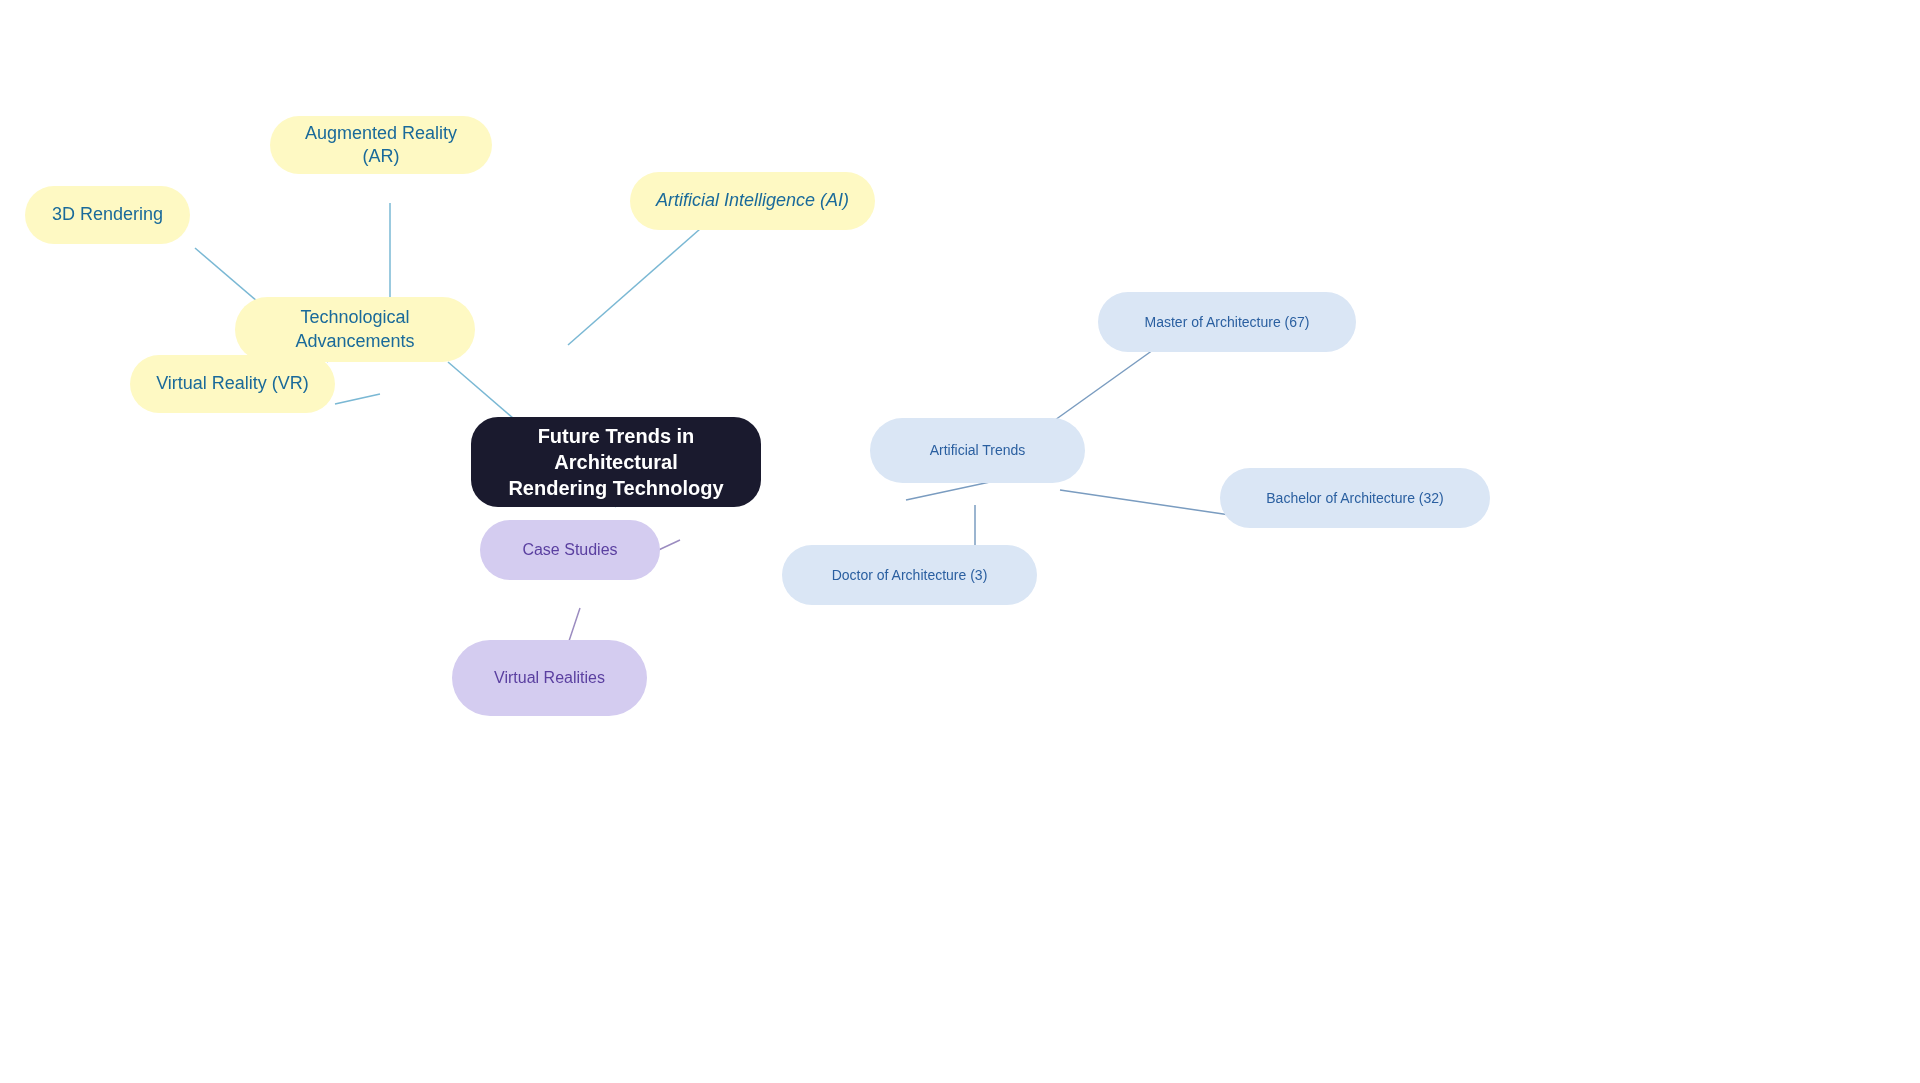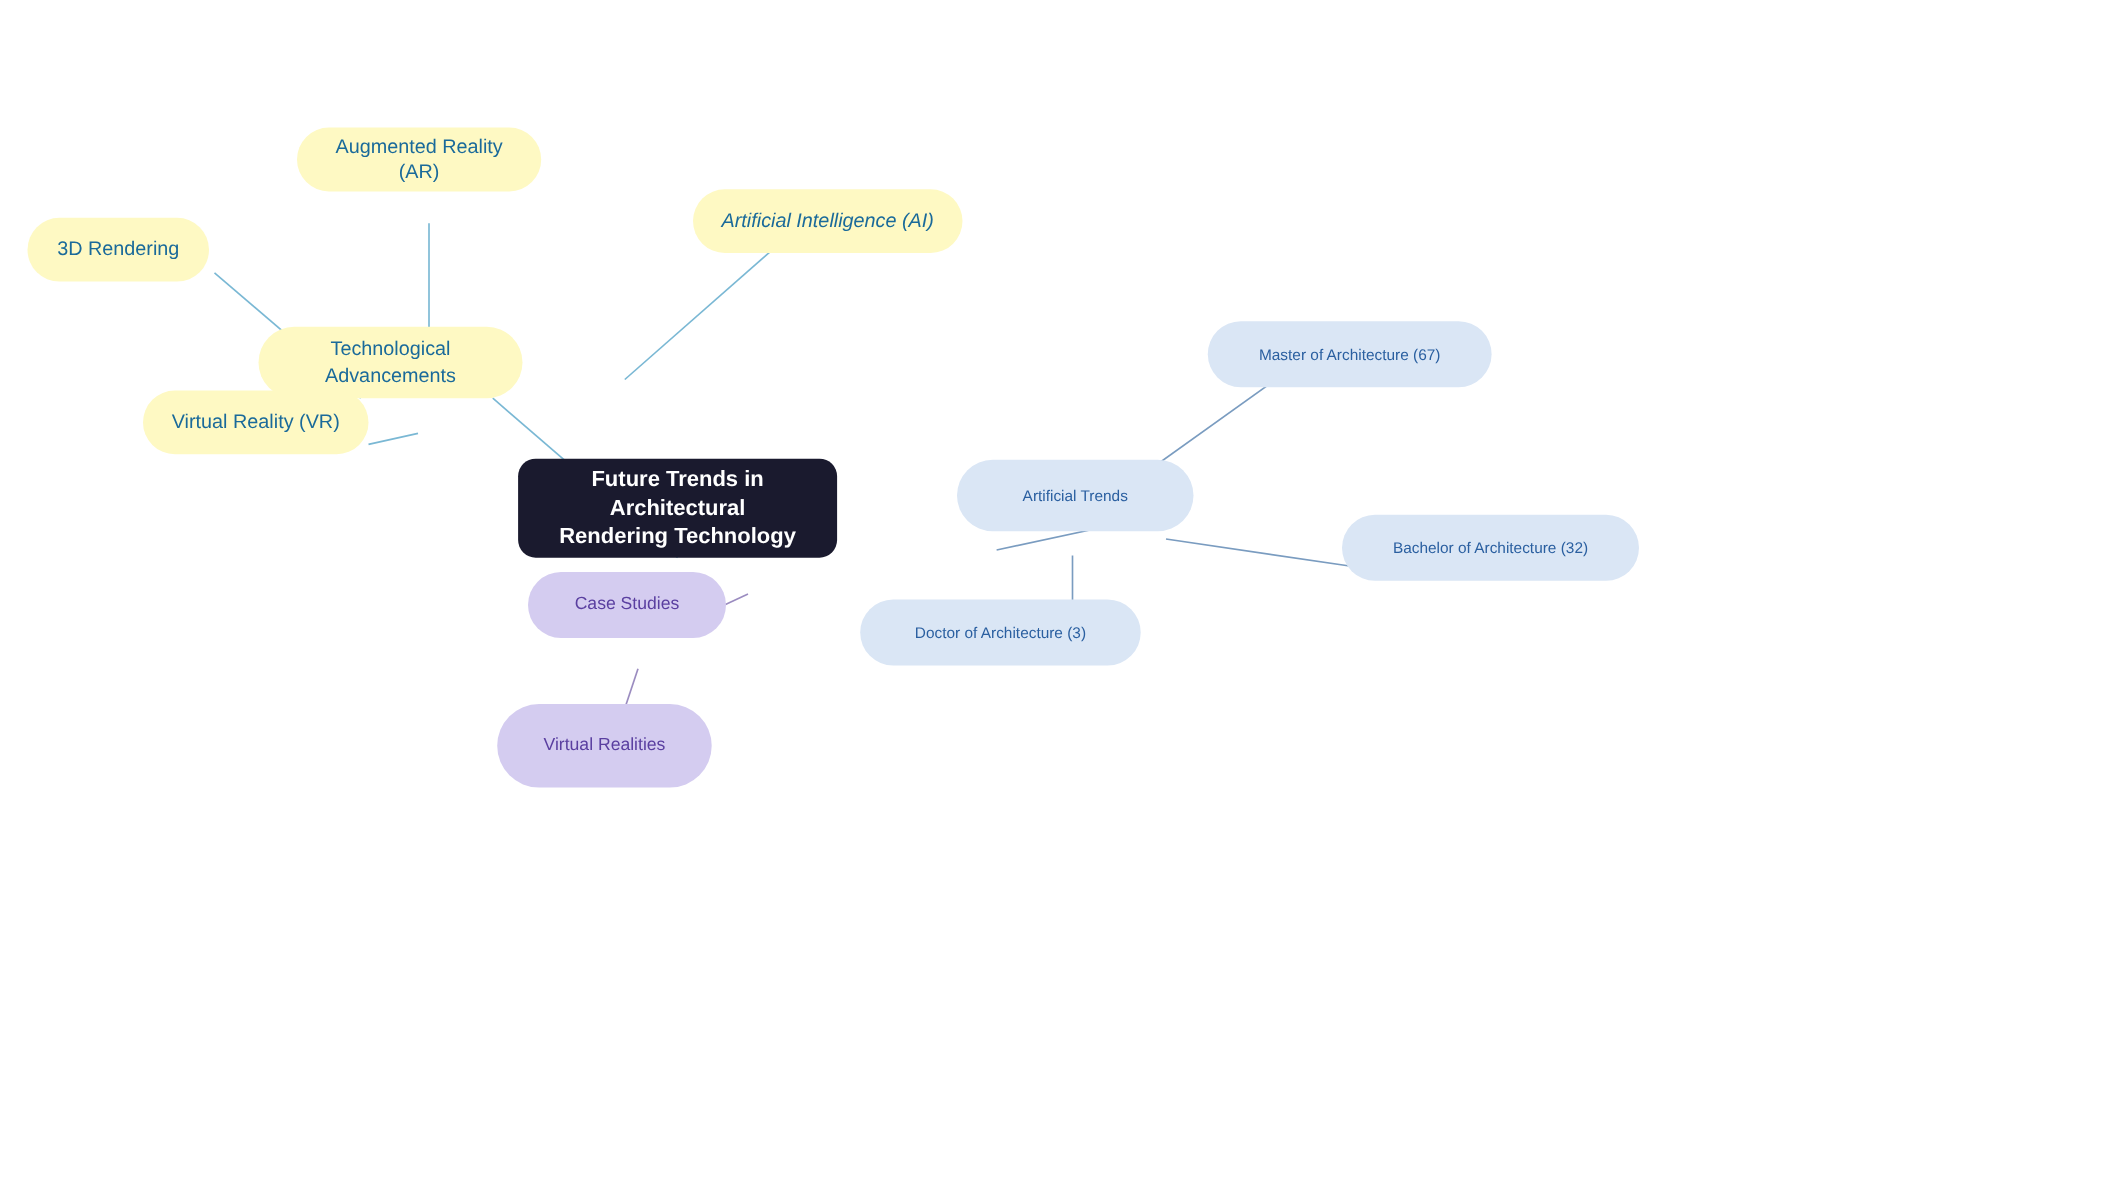--- a/index.html
+++ b/index.html
@@ -36,21 +36,21 @@
     }
 
     
     .node-central {
       background: #1a1a2e;
       color: #ffffff;
       font-size: 20px;
       font-weight: 600;
       width: 290px;
       height: 90px;
-      border-radius: 16px;
+      border-radius: 27px;
     }
 
     
     .node-cyan {
       background: #fef9c3;
       color: #1a6a9a;
       font-size: 18px;
       border: none;
     }
 
@@ -104,21 +104,21 @@
 </div>
 
 <div class="node node-cyan" style="left: 235px; top: 297px; width: 240px; height: 65px;">
   <span>Technological Advancements</span>
 </div>
 
 <div class="node node-cyan" style="left: 270px; top: 116px; width: 222px; height: 58px;">
   <span>Augmented Reality (AR)</span>
 </div>
 
-<div class="node node-cyan" style="left: 25px; top: 198px; width: 165px; height: 58px;">
+<div class="node node-cyan" style="left: 25px; top: 186px; width: 165px; height: 58px;">
   <span>3D Rendering</span>
 </div>
 
 <div class="node node-cyan" style="left: 630px; top: 172px; width: 245px; height: 58px; font-style: italic;">
   <span>Artificial Intelligence (AI)</span>
 </div>
 
 <div class="node node-cyan" style="left: 130px; top: 355px; width: 205px; height: 58px;">
   <span>Virtual Reality (VR)</span>
 </div>

